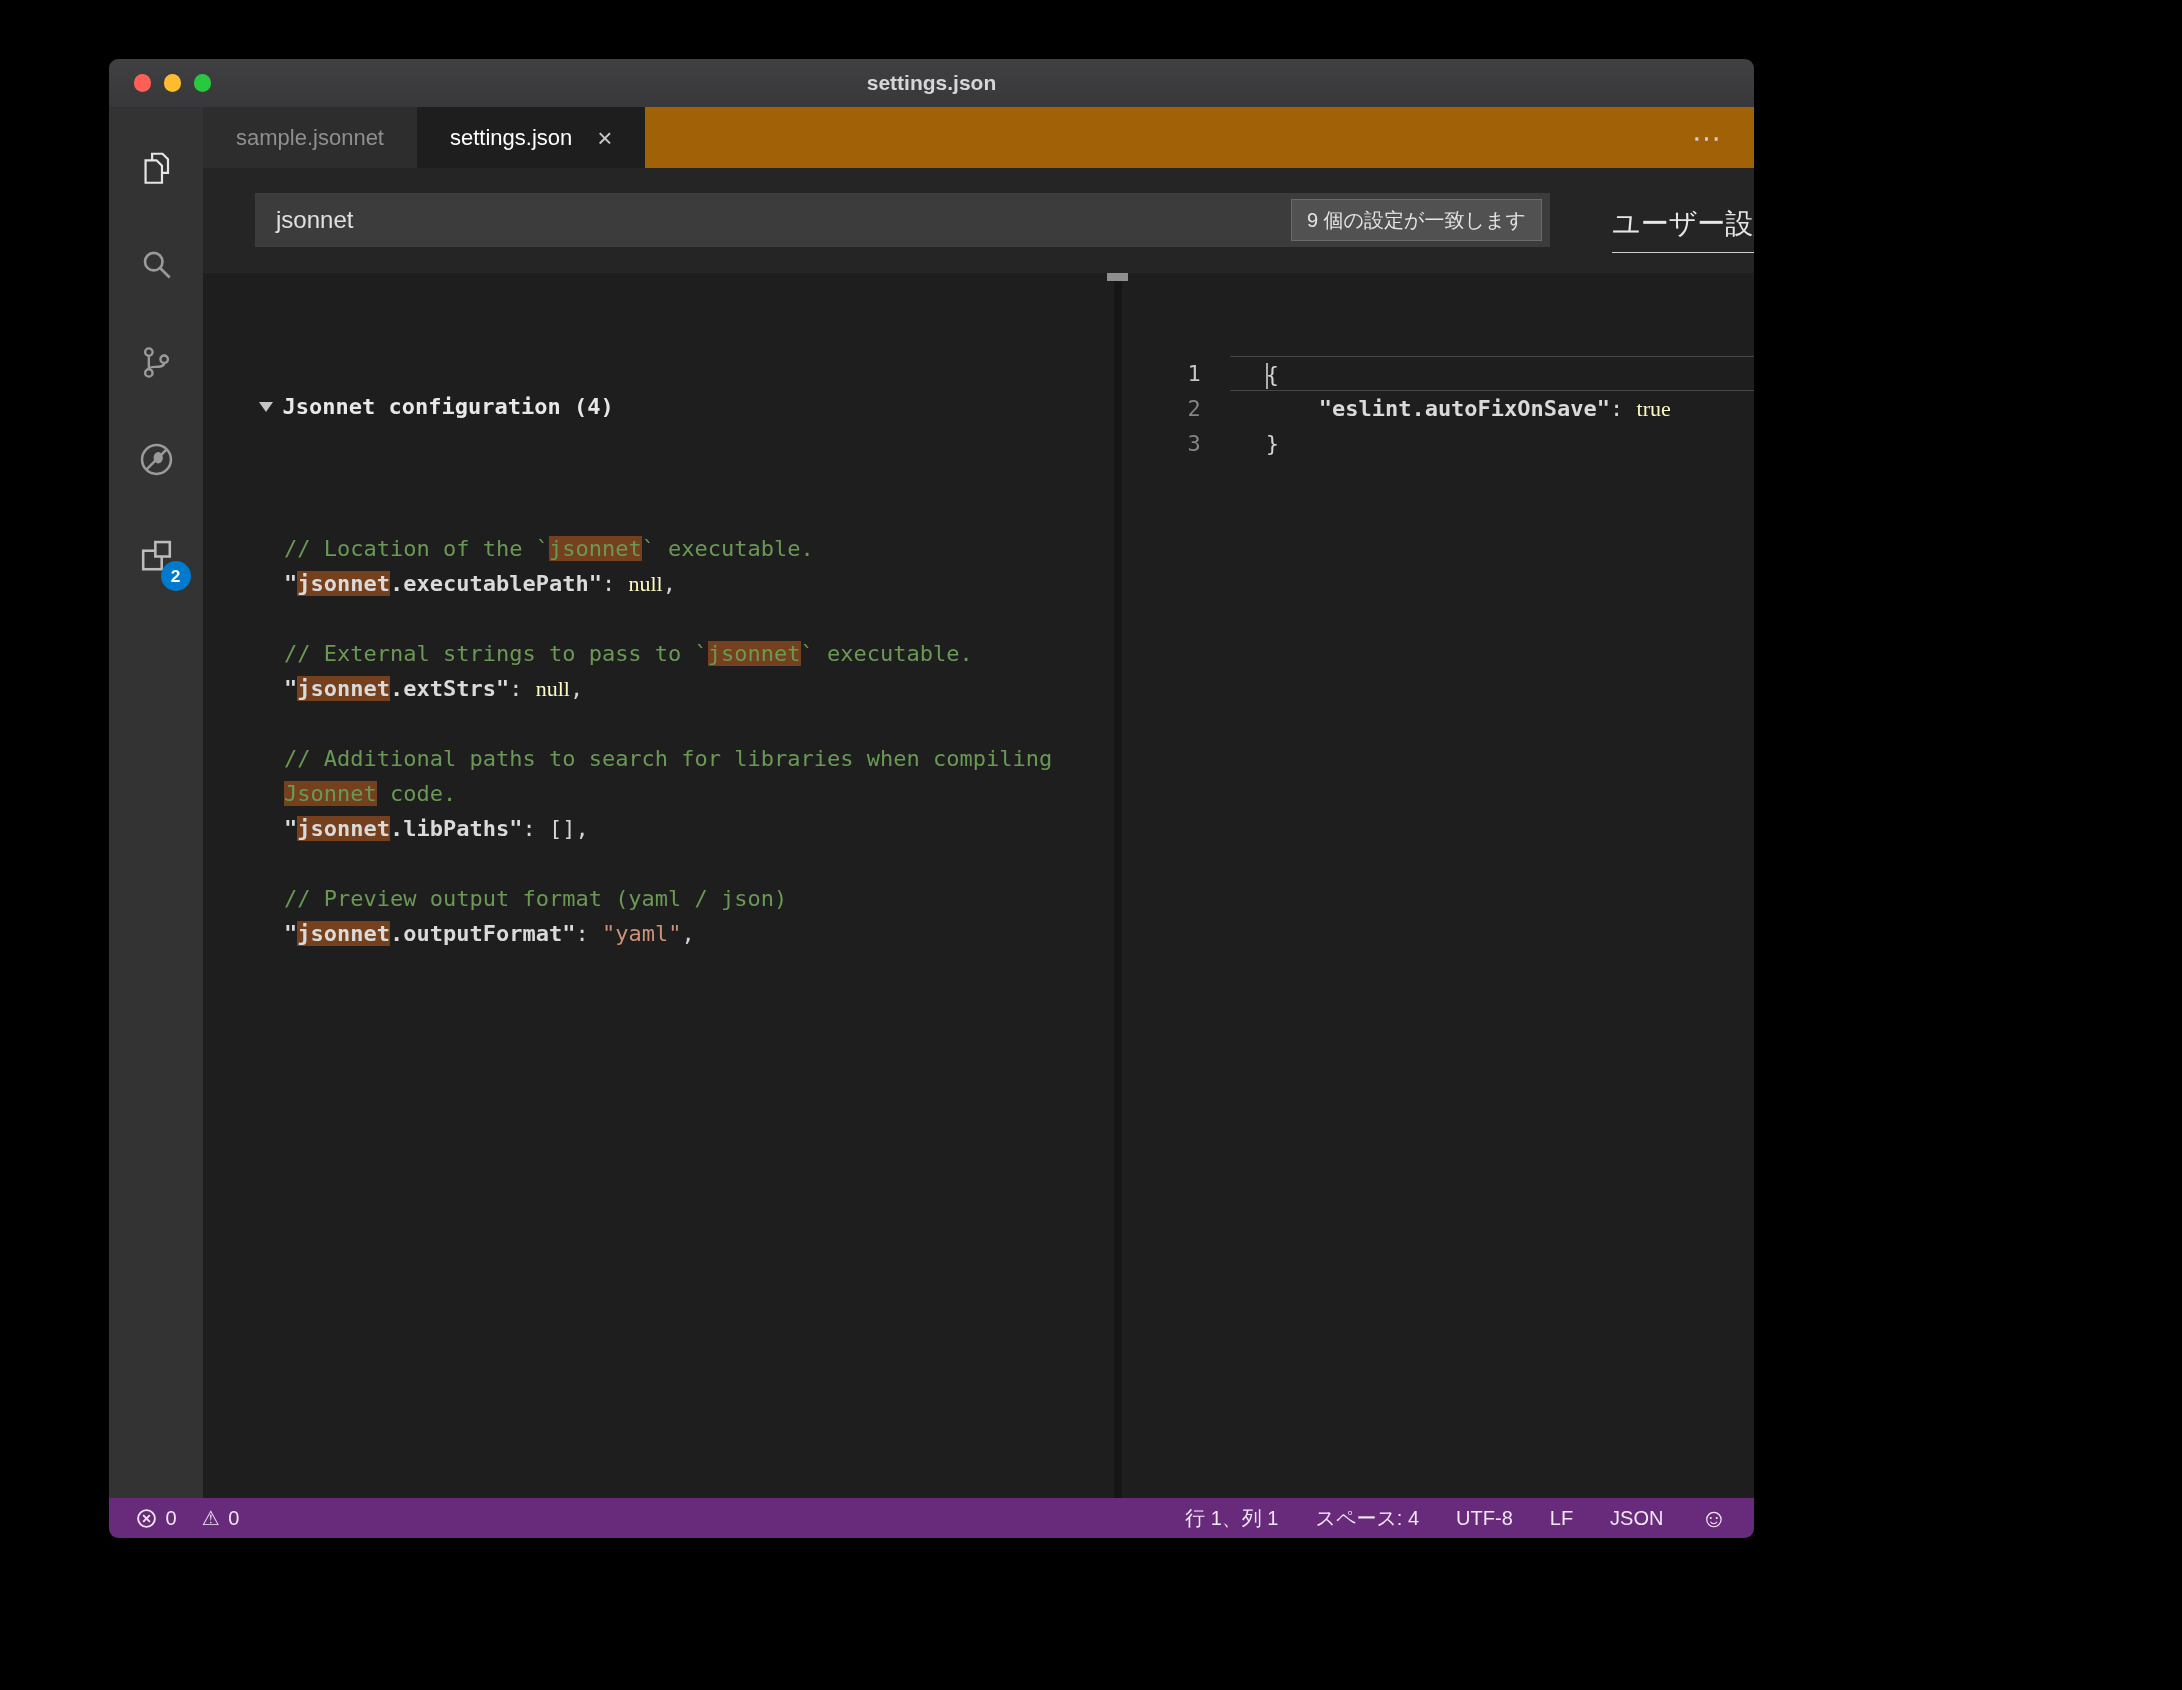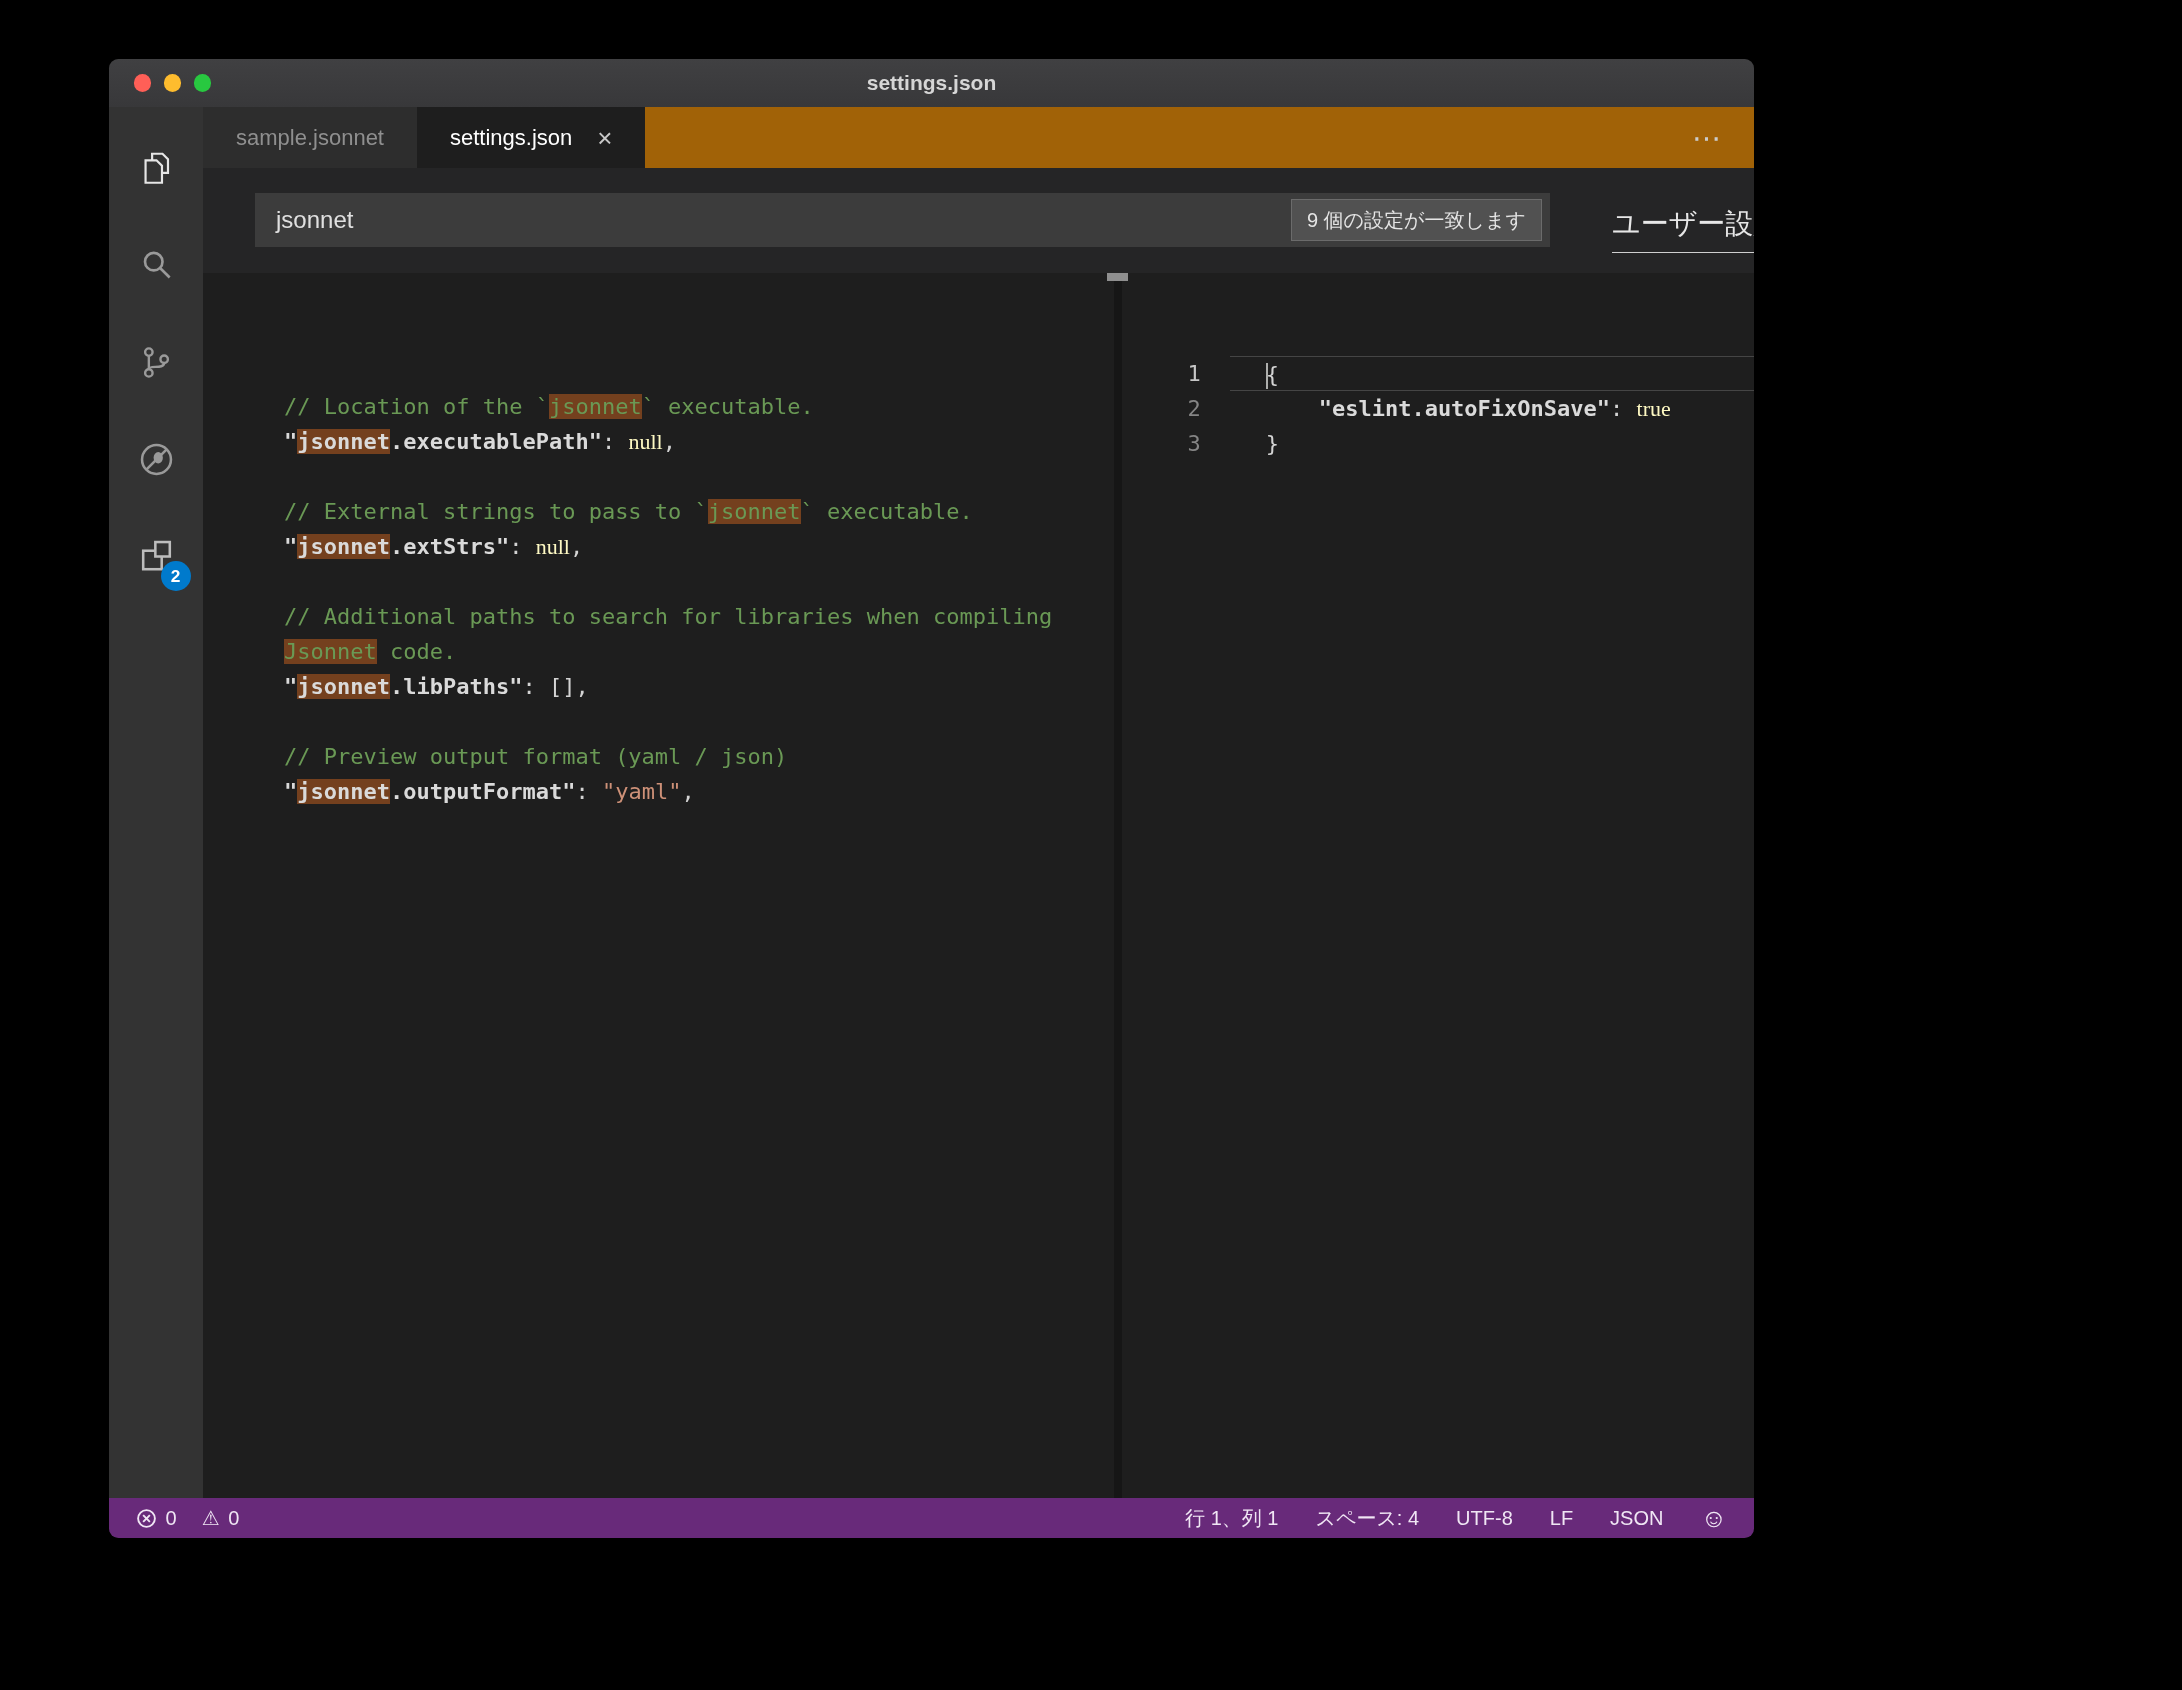--- a/index.html
+++ b/index.html
@@ -169,20 +169,24 @@
           <span class="match-count">9 個の設定が一致します</span>
         </div>
         <div class="scope scope-user">ユーザー設定</div>
         <div class="scope scope-ws">ワークスペースの設定</div>
       </div>
 
       <div class="split">
 
         <div class="left-pane">
           <div class="ds-content code">
+            <div class="section-header">
+              <span class="fold-arrow"></span>
+              <span>Jsonnet configuration (4)</span>
+            </div>
             <div><div class="line"><span class="seg cmt">// Location of the `</span><span class="seg cmt hl">jsonnet</span><span class="seg cmt">` executable.</span></div><div class="line"><span class="seg key">"</span><span class="seg key hl">jsonnet</span><span class="seg key">.executablePath"</span><span class="seg pun">: </span><span class="seg kw">null</span><span class="seg pun">,</span></div><div class="line"></div><div class="line"><span class="seg cmt">// External strings to pass to `</span><span class="seg cmt hl">jsonnet</span><span class="seg cmt">` executable.</span></div><div class="line"><span class="seg key">"</span><span class="seg key hl">jsonnet</span><span class="seg key">.extStrs"</span><span class="seg pun">: </span><span class="seg kw">null</span><span class="seg pun">,</span></div><div class="line"></div><div class="line"><span class="seg cmt">// Additional paths to search for libraries when compiling</span></div><div class="line"><span class="seg cmt hl">Jsonnet</span><span class="seg cmt"> code.</span></div><div class="line"><span class="seg key">"</span><span class="seg key hl">jsonnet</span><span class="seg key">.libPaths"</span><span class="seg pun">: </span><span class="seg pun">[],</span></div><div class="line"></div><div class="line"><span class="seg cmt">// Preview output format (yaml / json)</span></div><div class="line"><span class="seg key">"</span><span class="seg key hl">jsonnet</span><span class="seg key">.outputFormat"</span><span class="seg pun">: </span><span class="seg str">"yaml"</span><span class="seg pun">,</span></div></div>
           </div>
         </div>
 
         <div class="divider">
           <div class="sash-handle"></div>
         </div>
 
         <div class="right-pane">
           <div class="editor code">

